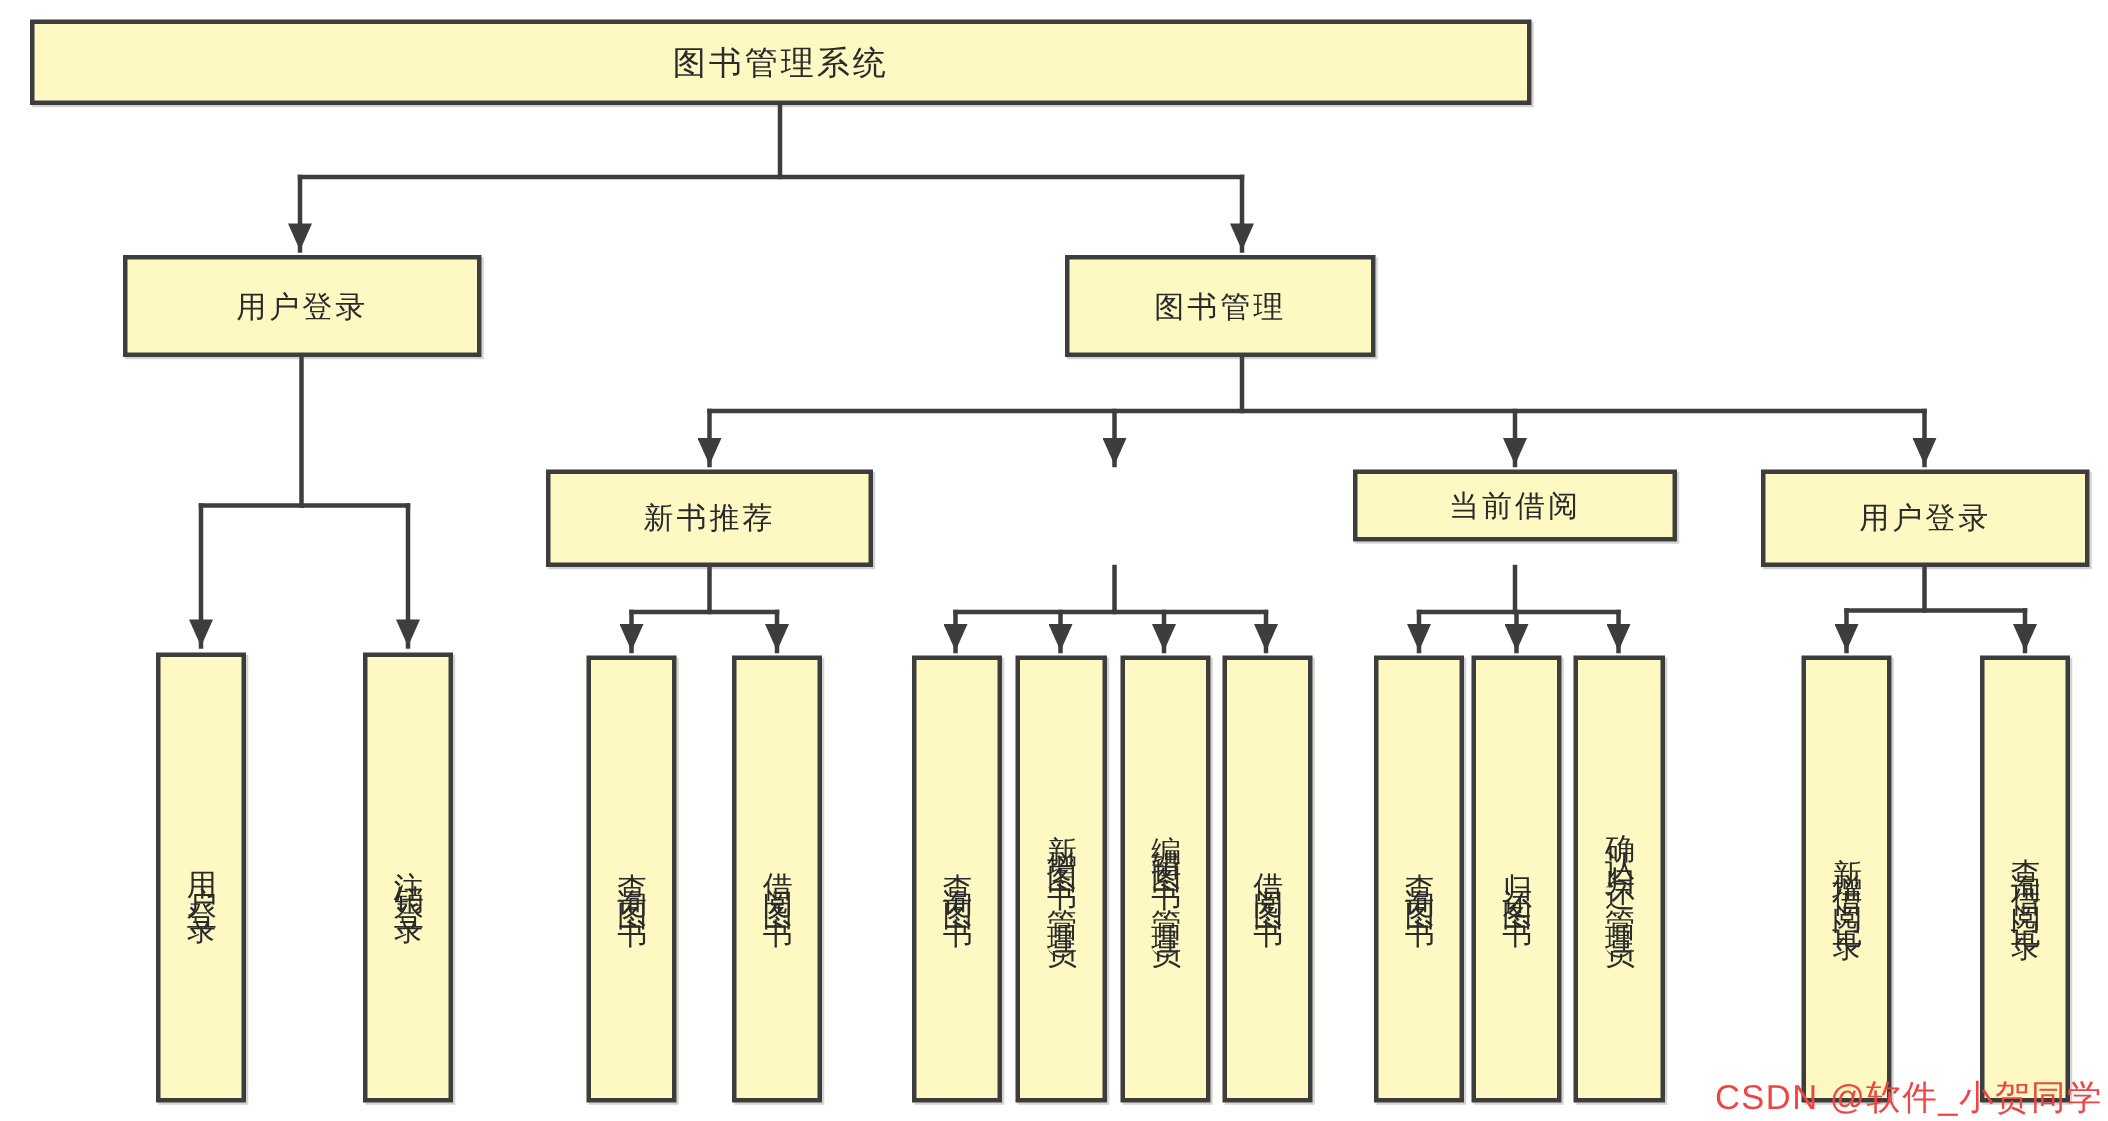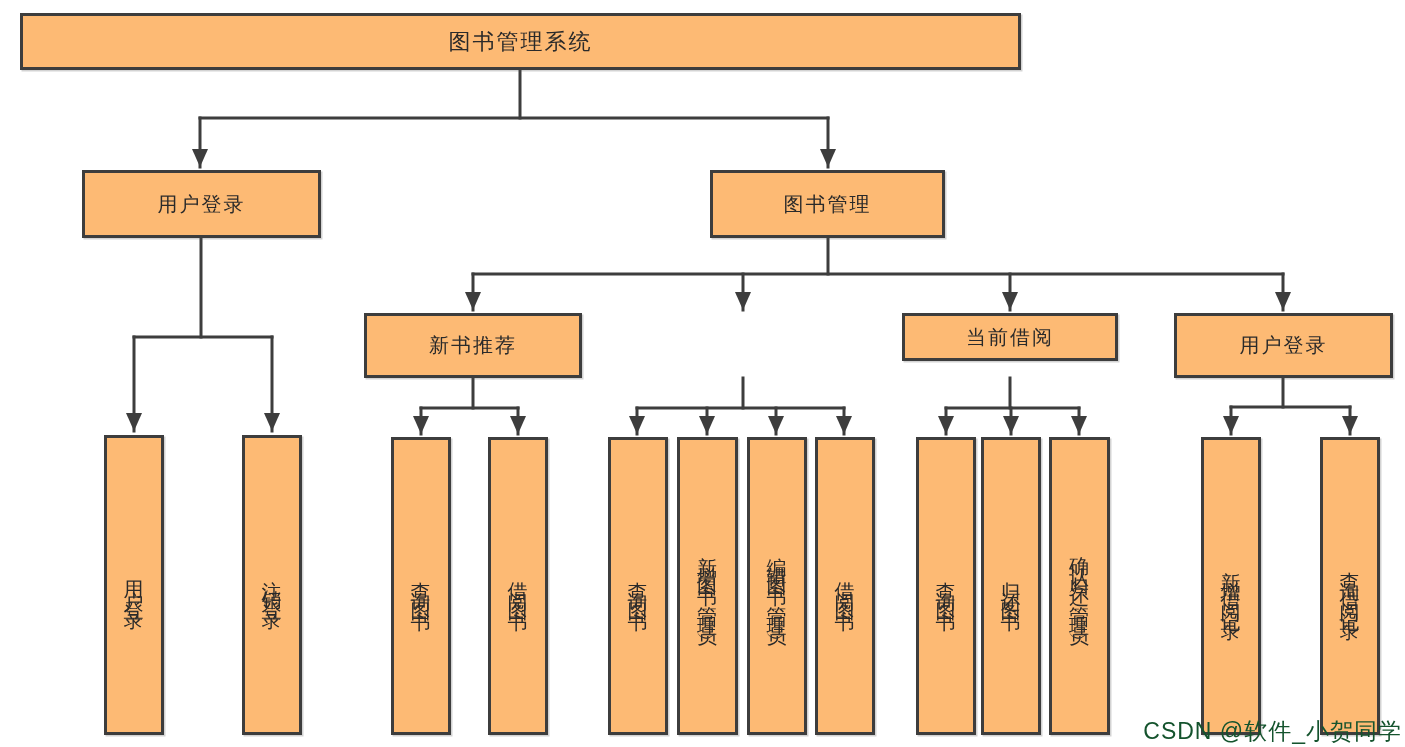--- a/index.html
+++ b/index.html
@@ -9,21 +9,21 @@
     height: 747px;
     background: #ffffff;
     overflow: hidden;
     font-family: "Liberation Sans", "DejaVu Sans", sans-serif;
     color: #2a2a2a;
   }
   svg.wires { position: absolute; left: 0; top: 0; z-index: 1; }
   .node {
     position: absolute;
     box-sizing: border-box;
-    background: #fdba74;
+    background: #fef9c3;
     border: 3px solid #3d3d3d;
     display: flex;
     align-items: center;
     justify-content: center;
     z-index: 2;
     box-shadow: 1.5px 1.5px 0 rgba(80,80,80,0.25);
   }
   .node.h span {
     font-size: 20px;
     letter-spacing: 2px;
@@ -38,21 +38,21 @@
     letter-spacing: 10px;
     white-space: nowrap;
   }
   .watermark {
     position: absolute;
     right: 3px;
     top: 716px;
     z-index: 5;
     font-size: 23px;
     letter-spacing: 1px;
-    color: #14532d;
+    color: #ef4444;
     white-space: nowrap;
   }
 </style>
 </head>
 <body>
 
 <div class="canvas">
 
   <svg class="wires" width="1405" height="747" viewBox="0 0 1405 747">
     <defs>
@@ -104,21 +104,21 @@
     </g>
   </svg>
 
   <div class="node h root" style="left:20px; top:13px; width:1001px; height:57px;">
     <span>图书管理系统</span>
   </div>
 
   <div class="node h" style="left:82px; top:170px; width:239px; height:68px;">
     <span>用户登录</span>
   </div>
-  <div class="node h" style="left:710px; top:170px; width:235px; height:68px;">
+  <div class="node h" style="left:710px; top:170px; width:207px; height:68px;">
     <span>图书管理</span>
   </div>
 
   <div class="node v" style="left:104px; top:435px; width:60px; height:300px;">
     <span>用户登录</span>
   </div>
   <div class="node v" style="left:242px; top:435px; width:60px; height:300px;">
     <span>注销登录</span>
   </div>
 

